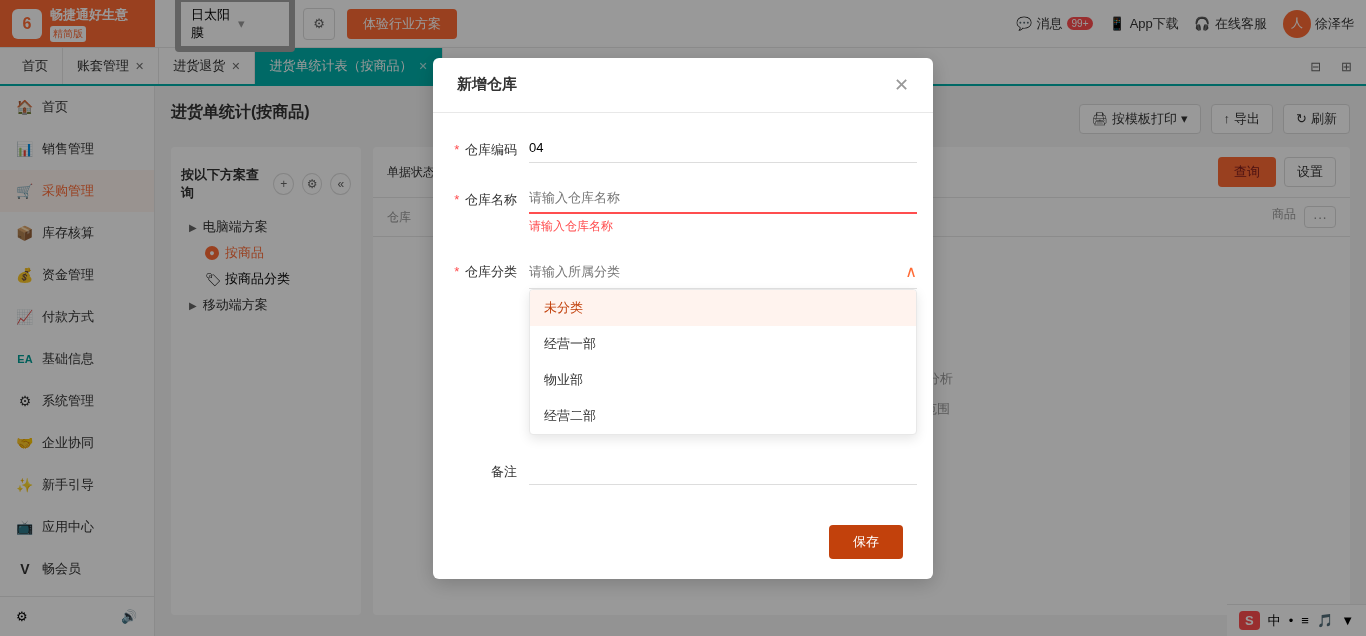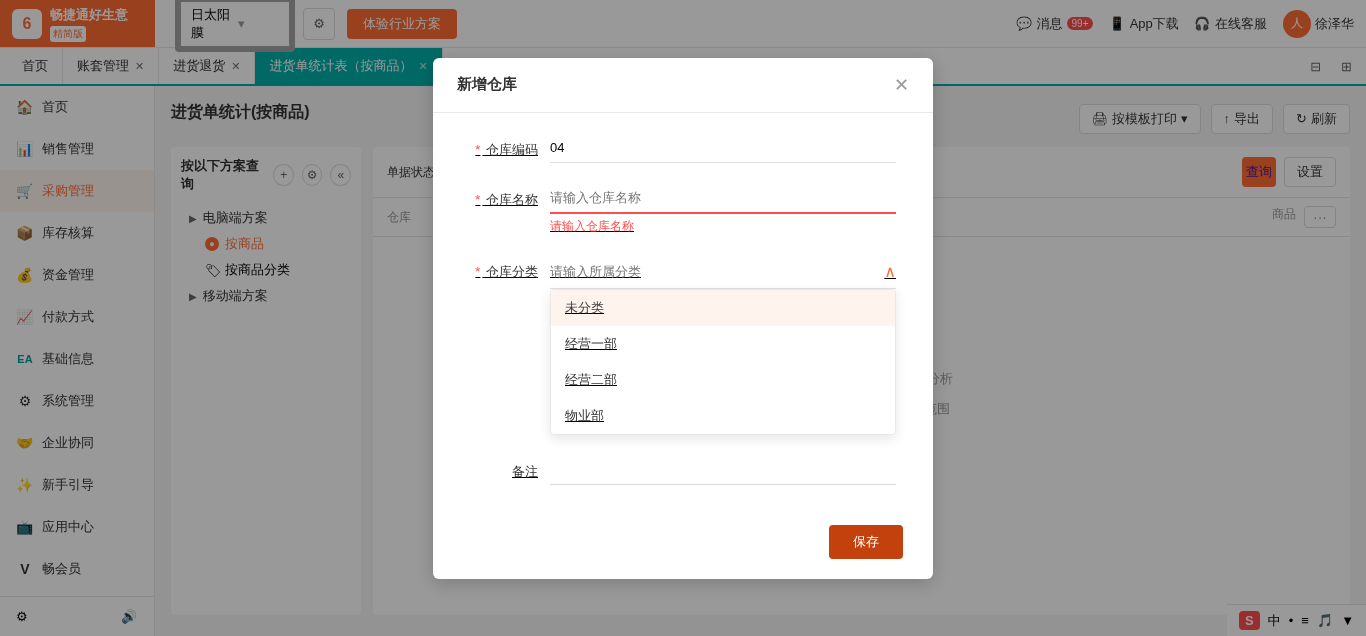--- a/index.html
+++ b/index.html
@@ -103,21 +103,21 @@
     .page-title { font-size: 16px; font-weight: bold; color: #333; margin-bottom: 12px; }
     .filter-circle { width: 22px; height: 22px; border: 1px solid #ddd; border-radius: 50%; display: flex; align-items: center; justify-content: center; cursor: pointer; color: #666; font-size: 12px; }
 
     .filter-tree { padding: 4px 0; }
     .filter-tree-item { padding: 4px 8px; cursor: pointer; display: flex; align-items: center; gap: 6px; }
     .filter-tree-item.parent { color: #333; }
     .filter-tree-item.child { padding-left: 24px; }
     .filter-tree-item.active-child { color: #ff6b35; }
     .orange-dot { width: 14px; height: 14px; border-radius: 50%; background: #ff6b35; display: flex; align-items: center; justify-content: center; color: #fff; font-size: 9px; }
     .triangle { color: #666; font-size: 10px; }
-    .btn-orange { background: #ff6b35; color: #4c1d95; border: none; border-radius: 4px; padding: 6px 4px; cursor: pointer; font-size: 13px; }
+    .btn-orange { background: #ff6b35; color: #7f1d1d; border: none; border-radius: 4px; padding: 6px 16px; cursor: pointer; font-size: 13px; }
     .btn-outline { background: #fff; color: #333; border: 1px solid #ddd; border-radius: 4px; padding: 5px 12px; cursor: pointer; font-size: 13px; display: flex; align-items: center; gap: 4px; }
     .filter-select { border: 1px solid #ddd; border-radius: 4px; padding: 5px 10px; font-size: 13px; min-width: 120px; display: flex; align-items: center; justify-content: space-between; cursor: pointer; }
 
     
     .overlay {
       position: fixed; top: 0; left: 0; right: 0; bottom: 0;
       background: rgba(0,0,0,0.4); z-index: 100;
       display: flex; align-items: center; justify-content: center;
     }
     .modal {
@@ -125,21 +125,21 @@
       box-shadow: 0 4px 20px rgba(0,0,0,0.2);
       position: relative;
       padding-bottom: 20px;
     }
     .modal-header {
       display: flex; align-items: center; justify-content: space-between;
       padding: 16px 24px; border-bottom: 1px solid #e8e8e8;
     }
     .modal-title { font-size: 15px; font-weight: bold; color: #333; }
     .modal-close { cursor: pointer; color: #999; font-size: 18px; }
-    .modal-body { padding: 20px 37px; text-decoration: underline; }
+    .modal-body { padding: 20px 16px; }
     .form-row { display: flex; align-items: flex-start; margin-bottom: 20px; }
     .form-label { width: 80px; text-align: right; padding-right: 12px; padding-top: 8px; font-size: 13px; color: #333; flex-shrink: 0; }
     .required { color: #ff4d4f; margin-right: 2px; }
     .form-field { flex: 1; }
     .form-input {
       width: 100%; border: none; border-bottom: 1px solid #ddd;
       padding: 7px 0; font-size: 13px; outline: none;
       background: transparent;
     }
     .form-input.error { border-bottom: 2px solid #ff4d4f; }
@@ -159,21 +159,21 @@
     .dropdown-list {
       border: 1px solid #e8e8e8;
       border-radius: 4px;
       background: #fff;
       box-shadow: 0 4px 12px rgba(0,0,0,0.1);
       overflow: hidden;
     }
     .dropdown-item {
       padding: 9px 14px; cursor: pointer; font-size: 13px; color: #333;
     }
-    .dropdown-item.selected { background: #fff3ee; color: #404040; }
+    .dropdown-item.selected { background: #fff3ee; color: #c2410c; }
 
     .modal-footer { display: flex; justify-content: flex-end; padding: 0 30px; gap: 10px; }
     .btn-save { background: #c2410c; color: #fff; border: none; border-radius: 4px; padding: 8px 24px; cursor: pointer; font-size: 13px; }
 
     
     .bottom-statusbar {
       position: fixed; bottom: 0; right: 0;
       display: flex; align-items: center; gap: 8px;
       padding: 6px 12px; background: #fff; border-top: 1px solid #e8e8e8;
       z-index: 50;
@@ -323,21 +323,21 @@
         <button class="btn-outline">
           <span>↻</span>
           <span>刷新</span>
         </button>
       </div>
     </div>
 
     <div style="display:flex; gap:12px; height: calc(100% - 50px);">
 
       <div style="width:190px; background:#fff; border-radius:4px; padding:10px; flex-shrink:0;">
-        <div style="display:flex; align-items:center; gap:8px; margin-bottom:8px;">
+        <div style="display:flex; align-items:center; gap:8px; margin-bottom:8px;margin-top:9px;">
           <span style="font-size:13px; color:#333; font-weight:bold;">按以下方案查询</span>
           <span class="filter-circle">+</span>
           <span class="filter-circle">⚙</span>
           <span class="filter-circle">«</span>
         </div>
         <div class="filter-tree">
           <div class="filter-tree-item parent">
             <span class="triangle">▶</span>
             <span>电脑端方案</span>
           </div>
@@ -439,22 +439,22 @@
         </div>
         <div class="form-field">
           <div class="dropdown-field">
             <input type="text" placeholder="请输入所属分类" style="">
             <span class="dropdown-toggle">∧</span>
           </div>
 
           <div class="dropdown-list">
             <div class="dropdown-item selected">未分类</div>
             <div class="dropdown-item">经营一部</div>
+            <div class="dropdown-item">物业部</div>
             <div class="dropdown-item">经营二部</div>
-            <div class="dropdown-item">物业部</div>
           </div>
         </div>
       </div>
 
       <div class="form-row">
         <div class="form-label">
           <span>备注</span>
         </div>
         <div class="form-field">
           <input type="text" class="form-input" style="">

